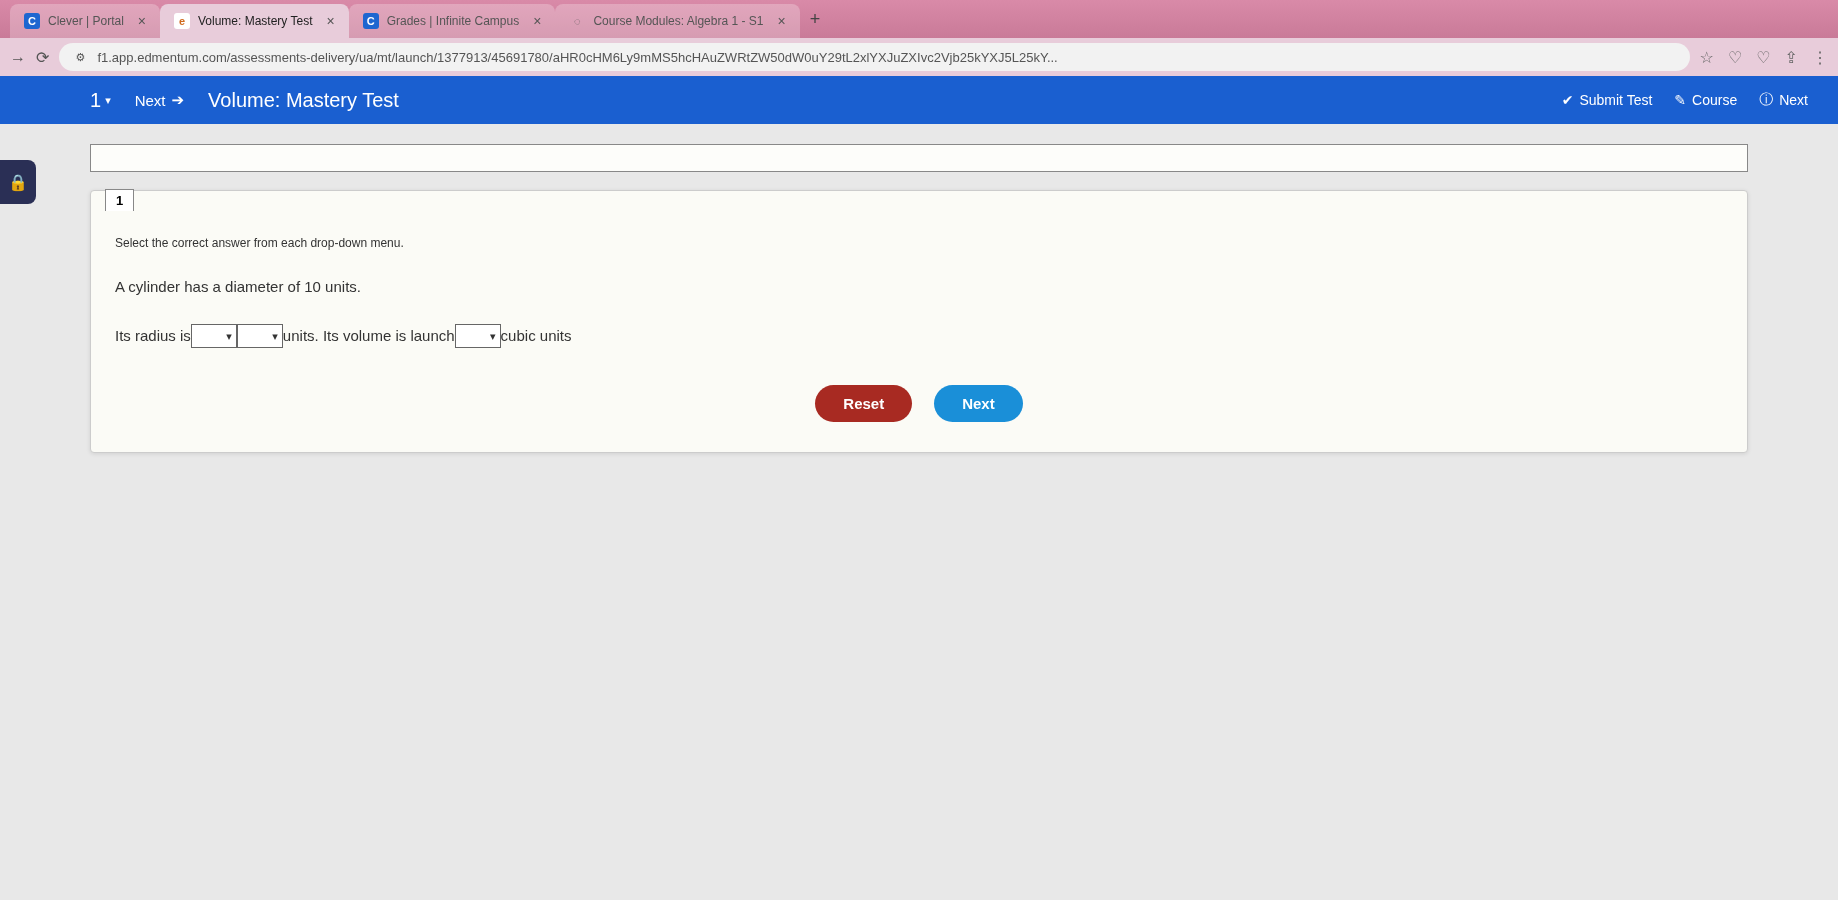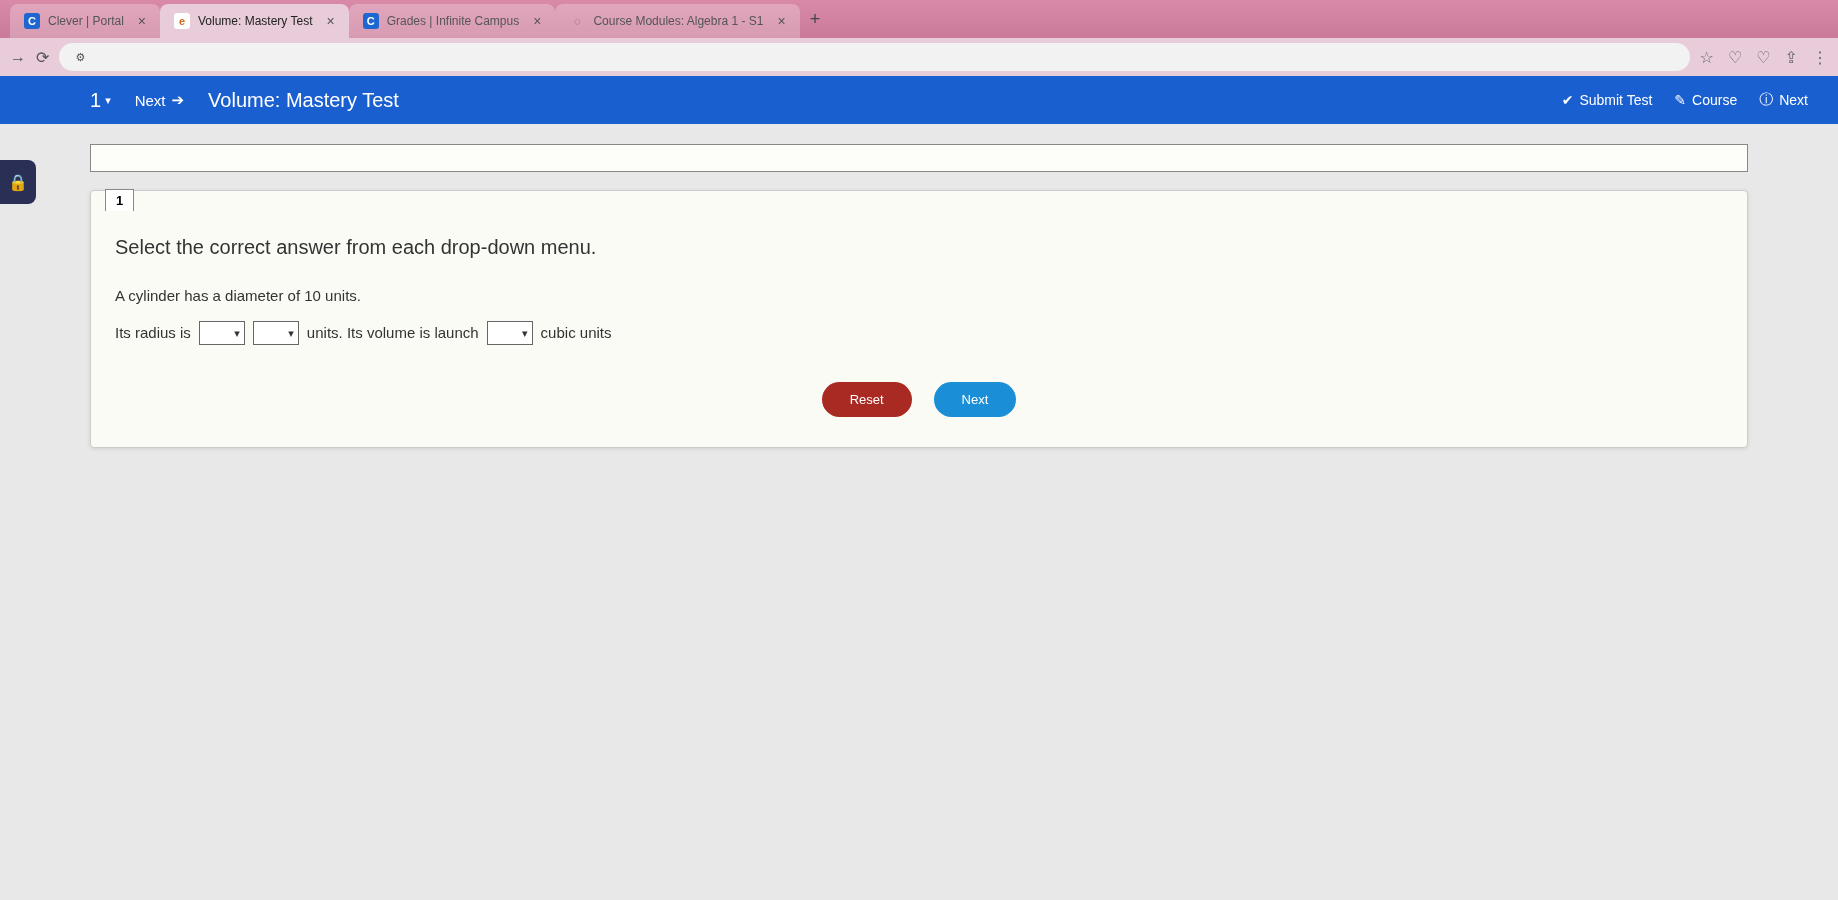--- a/index.html
+++ b/index.html
@@ -118,41 +118,41 @@
     border-bottom: none;
     background:#fff;
     padding: 3px 10px;
     font-size: 13px;
     font-weight:bold;
     margin: -1px 0 0 14px;
     position:relative;
     top:-1px;
   }
   .card-body { padding: 14px 24px 30px 24px; font-size: 15px; color:#333; }
-  .instr { margin: 10px 0 28px 0; font-size: 20px; }
-  .qline1 { margin-bottom: 14px; }
-  .qline2 { display:flex; flex-wrap:wrap; align-items:center; gap:8px; line-height: 2; }
+  .instr { margin: 10px 0 28px 0; font-size: 12px; }
+  .qline1 { margin-bottom: 26px; }
+  .qline2 { display:flex; flex-wrap:wrap; align-items:center; line-height: 2; }
   .dd {
     border:1px solid #666;
     background:#fff;
     height:24px;
     width:46px;
     display:inline-flex;
     align-items:center;
     justify-content:flex-end;
     padding-right:4px;
     cursor:pointer;
   }
   .btnrow { display:flex; gap:22px; justify-content:center; margin-top:34px; }
   .pillbtn {
     border:none;
     border-radius: 22px;
     padding: 10px 28px;
-    font-size: 13px;
-    font-weight:normal;
+    font-size: 15px;
+    font-weight:bold;
     color:#fff;
     cursor:pointer;
     text-align:right;
   }
   .pillbtn.reset { background:#a82a22; }
   .pillbtn.next { background:#1a8fd8; }
 
   .chev { font-size:11px; }
 </style>
 </head>
@@ -180,20 +180,21 @@
     <span class="tab-close">×</span>
   </div>
   <span class="newtab">+</span>
 </div>
 
 <div class="urlrow">
   <span class="nav-icon">→</span>
   <span class="nav-icon">⟳</span>
   <div class="urlpill">
     <span class="siteicon">⚙</span>
+    <span>f1.app.edmentum.com/assessments-delivery/ua/mt/launch/1377913/45691780/aHR0cHM6Ly9mMS5hcHAuZWRtZW50dW0uY29tL2xlYXJuZXIvc2Vjb25kYXJ5L25kY...</span>
   </div>
   <div class="url-actions">
     <span>☆</span>
     <span>♡</span>
     <span>♡</span>
     <span>⇪</span>
     <span>⋮</span>
   </div>
 </div>
 

